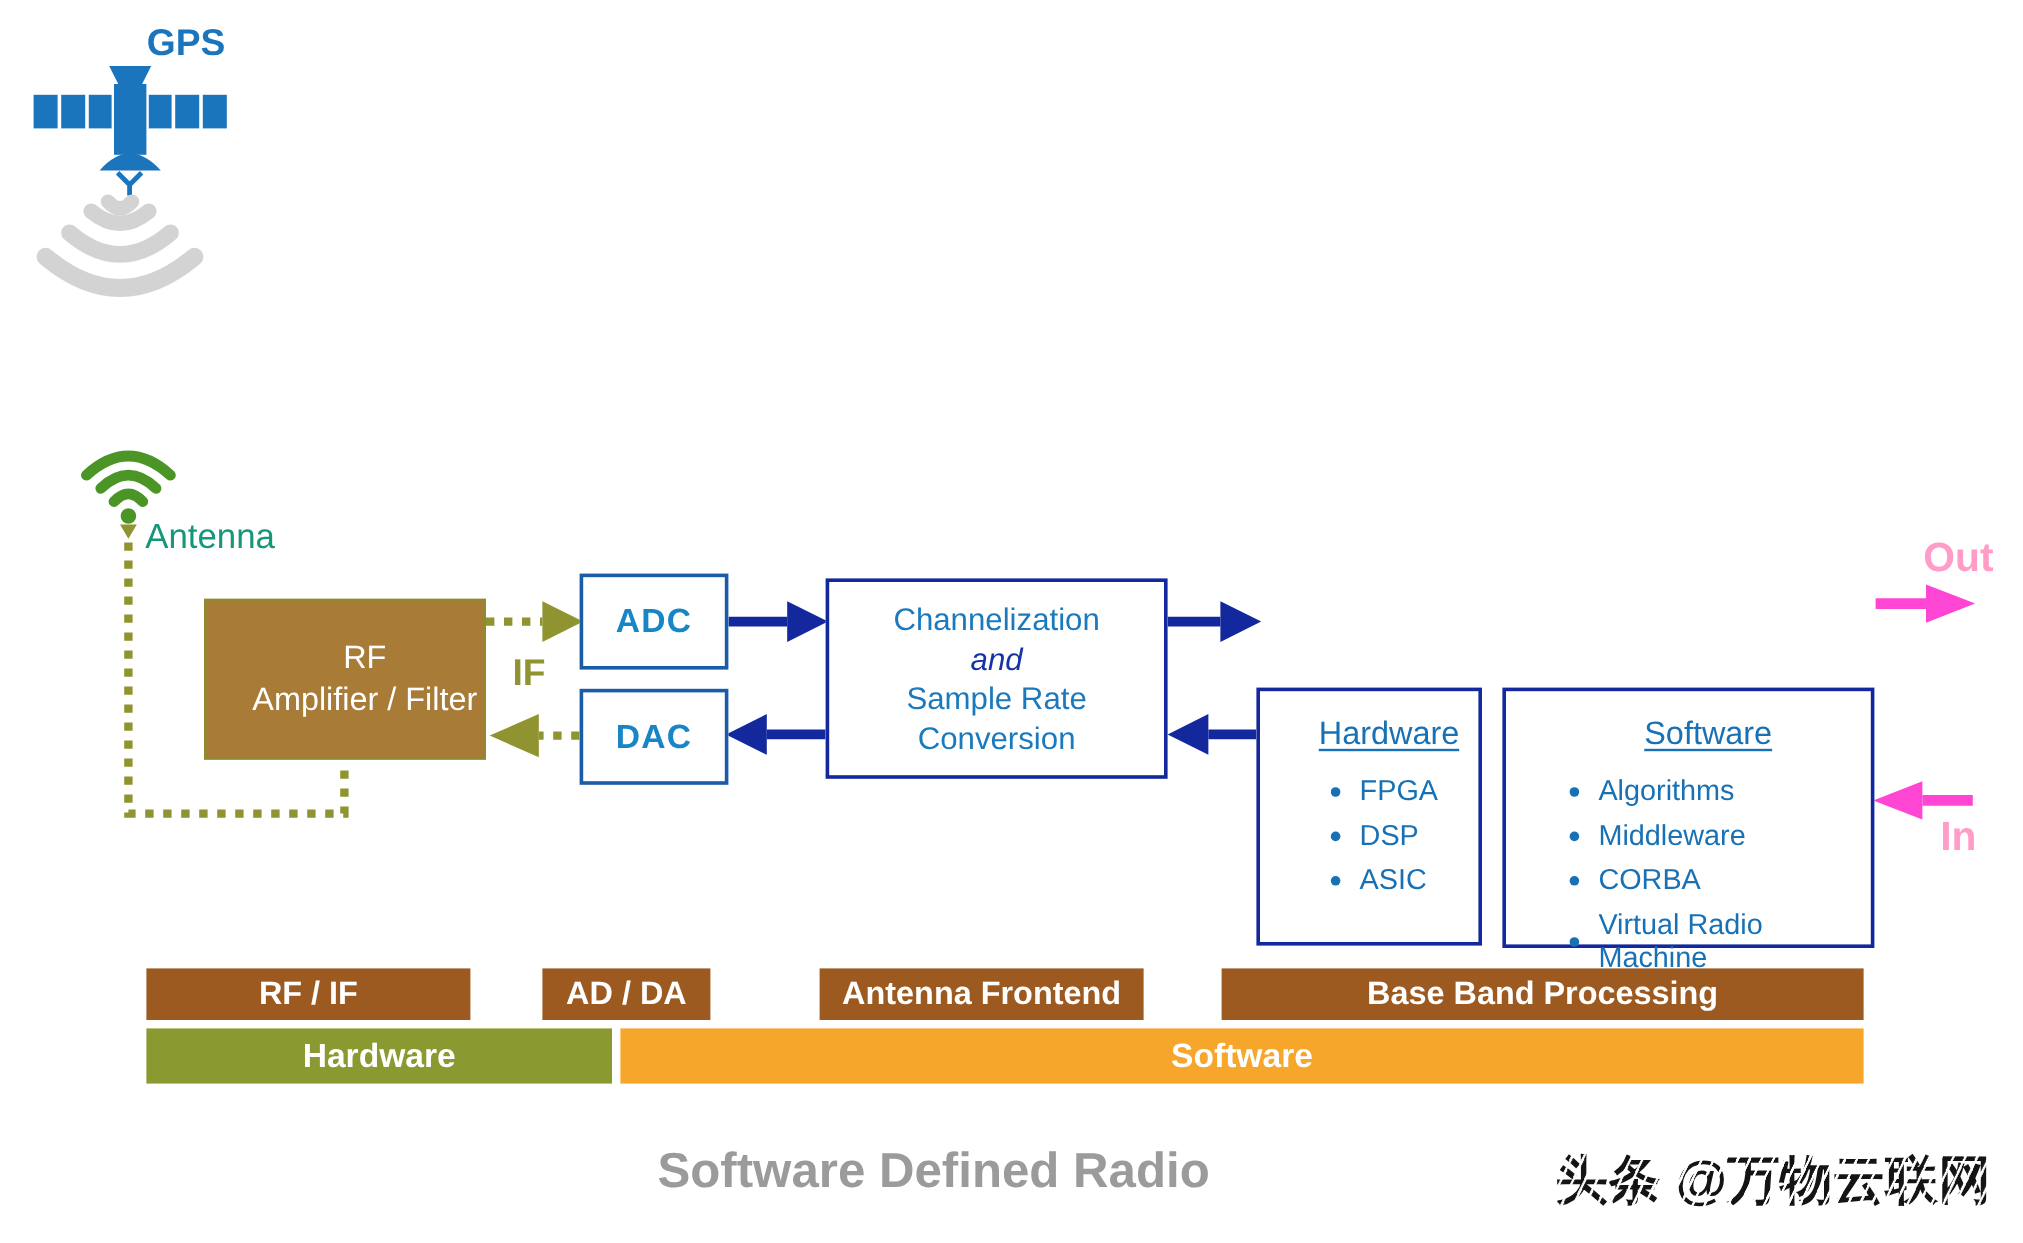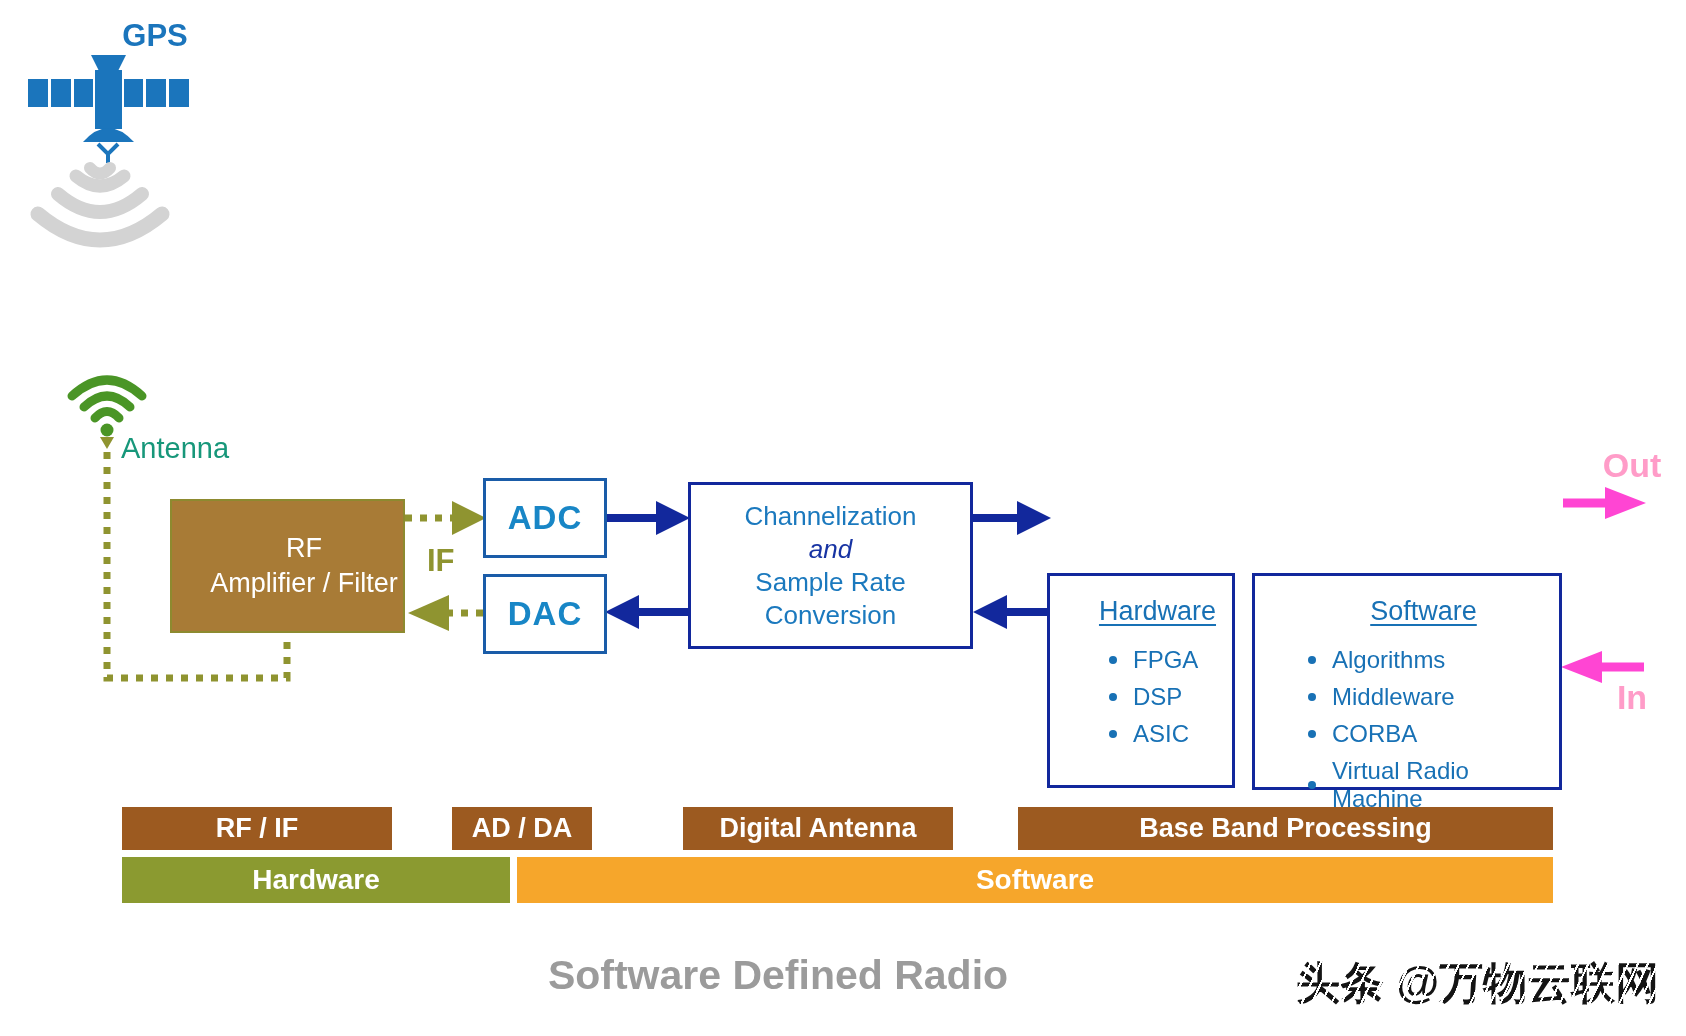--- a/index.html
+++ b/index.html
@@ -12,21 +12,21 @@
   .blue-box{
     position:absolute;box-sizing:border-box;background:#fff;border:3px solid #12289C;
     display:flex;align-items:center;justify-content:center;text-align:center;
   }
   
   #rf-box{left:170px;top:499px;width:235px;height:134px;background:#A87B36;border:2px solid #8D8A2F;
           color:#fff;display:flex;flex-direction:column;align-items:center;justify-content:center;
           font-size:27px;line-height:35px;}
   #adc-box,#dac-box{left:483px;width:124px;height:80px;border-color:#1A5CA8;}
   #adc-box{top:478px;} #dac-box{top:574px;}
-  .converter-label{font-size:33px;font-weight:bold;color:#1886C6;letter-spacing:1px;}
+  .converter-label{font-size:28px;font-weight:bold;color:#1886C6;letter-spacing:1px;}
   #chan-box{left:688px;top:482px;width:285px;height:167px;flex-direction:column;
             font-size:26px;line-height:33px;color:#1B79BE;}
   .chan-and{font-style:italic;color:#1733A3;}
   #proc-box{left:1048px;top:451px;width:514px;height:104px;}
   .proc-label{font-size:32px;font-weight:bold;color:#1B79BE;}
   #hw-box{left:1047px;top:573px;width:188px;height:215px;background:#fff;border:3px solid #12289C;padding-top:20px;}
   #sw-box{left:1252px;top:573px;width:310px;height:217px;background:#fff;border:3px solid #12289C;padding-top:20px;}
   .panel-title{text-align:center;font-size:27px;font-weight:500;color:#1871B5;text-decoration:underline;text-underline-offset:4px;}
   .panel-list{list-style:none;margin:19px 0 0 0;padding:0;}
   #hw-box .panel-list{padding-left:26px;}
@@ -194,21 +194,21 @@
         </li>
       <li>
           <span class="bullet"></span>
           <span>Virtual Radio Machine</span>
         </li>
     </ul>
   </div>
 
   <div class="brown-bar" id="bar-rfif">RF / IF</div>
   <div class="brown-bar" id="bar-adda">AD / DA</div>
-  <div class="brown-bar" id="bar-df">Digital Antenna</div>
+  <div class="brown-bar" id="bar-df">Antenna Frontend</div>
   <div class="brown-bar" id="bar-bbp">Base Band Processing</div>
   <div class="base-bar" id="bar-hw">Hardware</div>
   <div class="base-bar" id="bar-sw">Software</div>
 
   <div class="lbl" id="diagram-title">Software Defined Radio</div>
   <div class="lbl" id="watermark">头条 @万物云联网</div>
 
 </div>
 
 </body></html>

